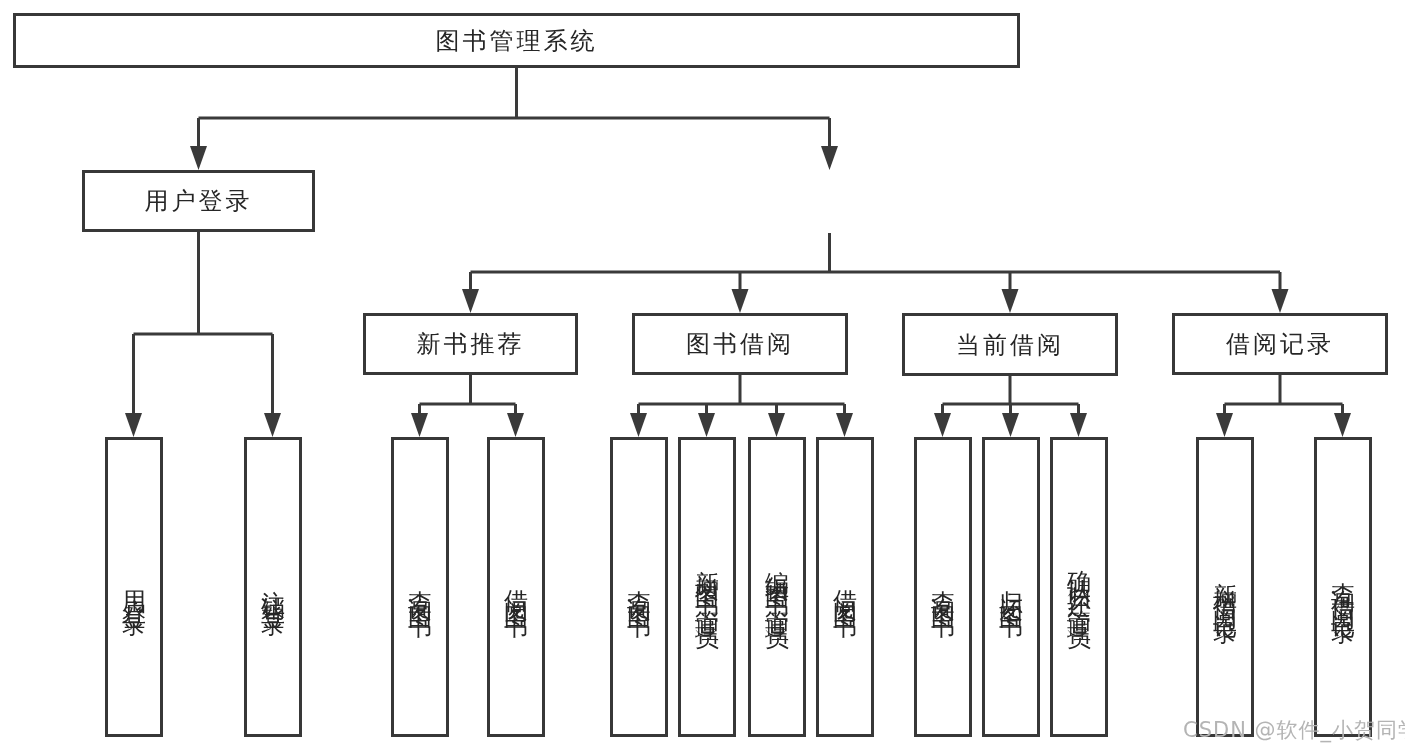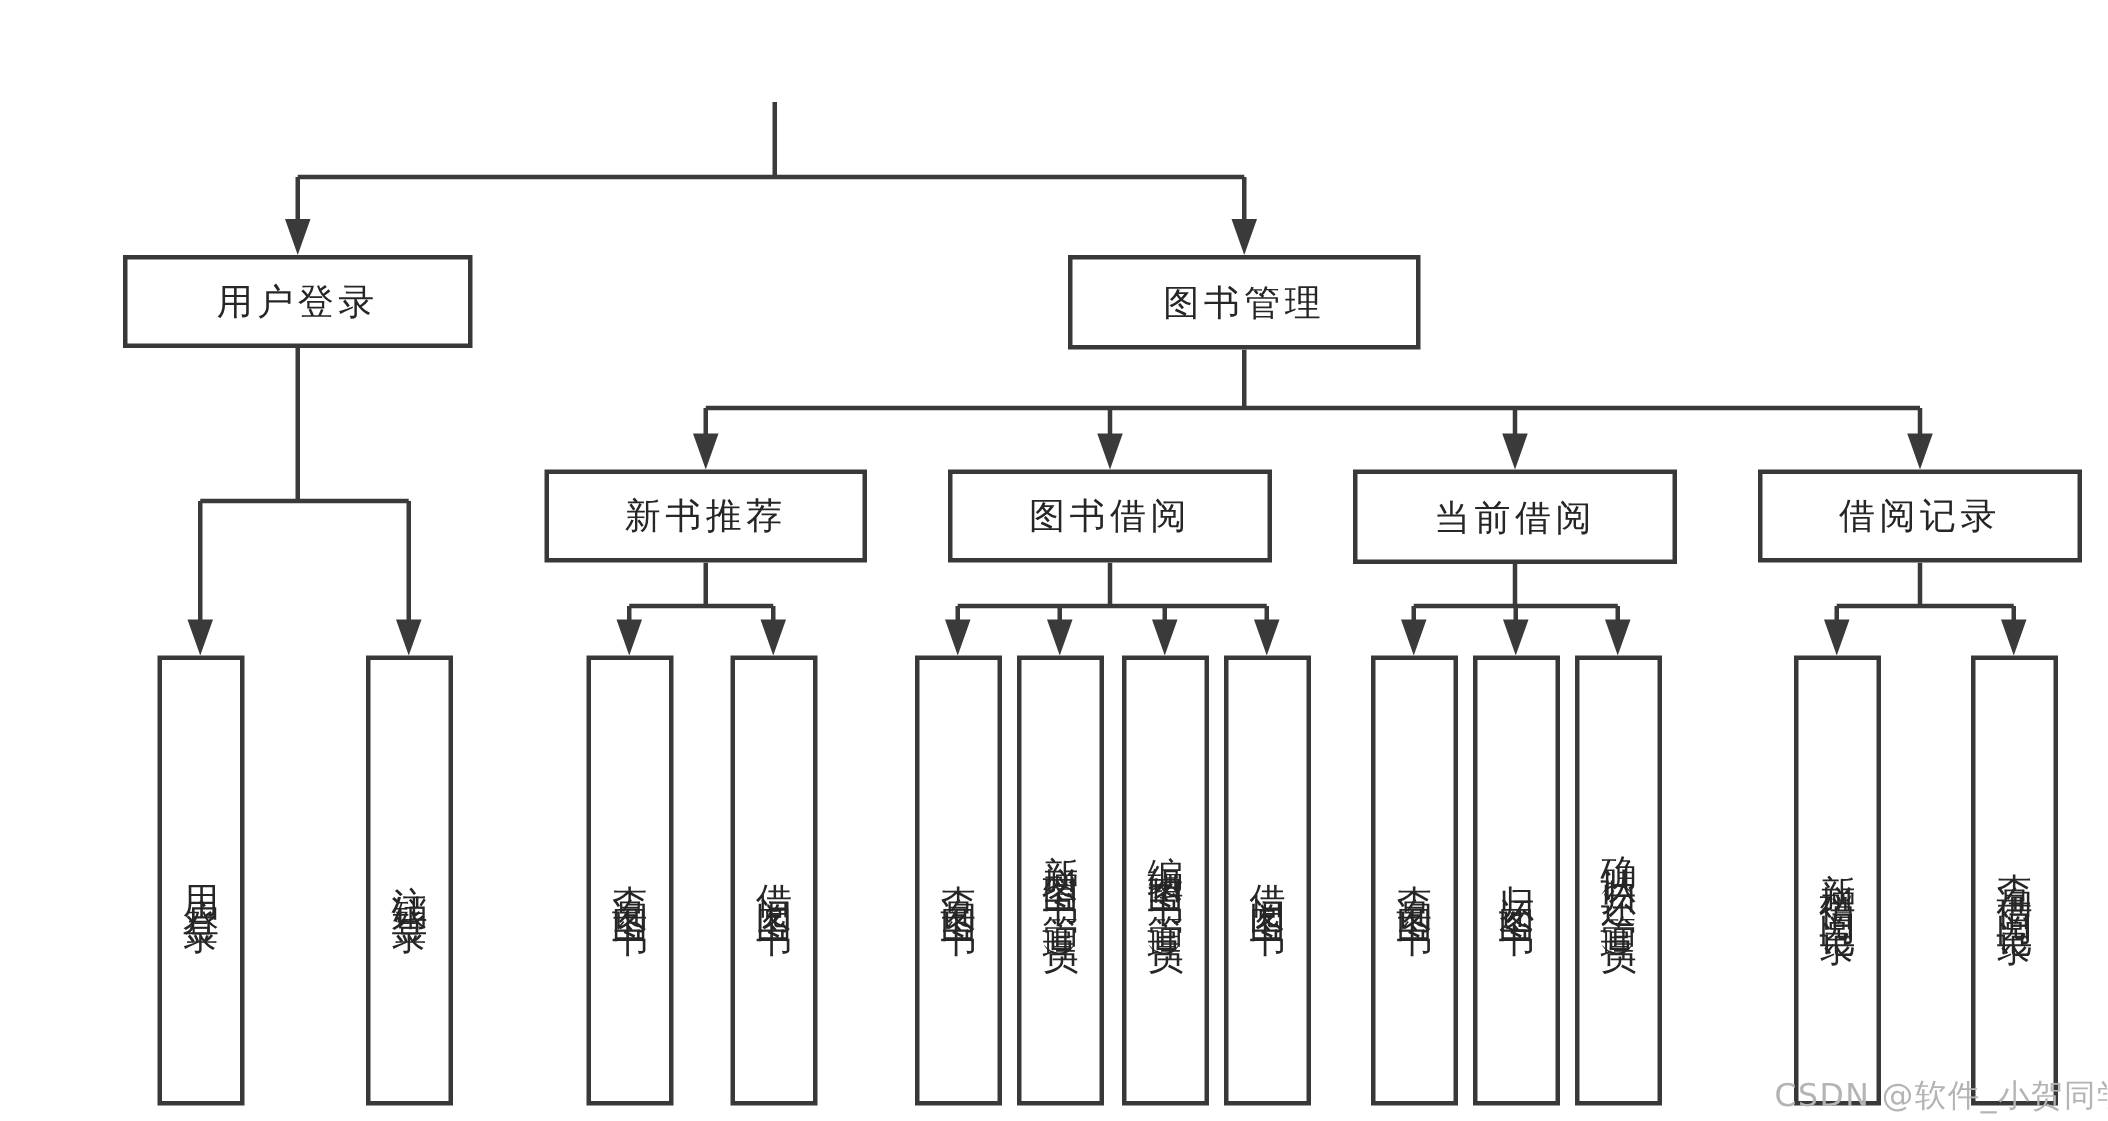--- a/index.html
+++ b/index.html
@@ -74,26 +74,26 @@
       <polygon points="768,413 785,413 776.5,437"></polygon>
       <polygon points="836,413 853,413 844.5,437"></polygon>
       <polygon points="934,413 951,413 942.5,437"></polygon>
       <polygon points="1002,413 1019,413 1010.5,437"></polygon>
       <polygon points="1070,413 1087,413 1078.5,437"></polygon>
       <polygon points="1216,413 1233,413 1224.5,437"></polygon>
       <polygon points="1334,413 1351,413 1342.5,437"></polygon>
     </g>
   </svg>
 
+  <div class="box" style="left:13px;top:13px;width:1007px;height:55px">
+    <span class="htext">图书管理系统</span>
+  </div>
 
   <div class="box" style="left:82px;top:170px;width:233px;height:62px">
     <span class="htext">用户登录</span>
-  </div>
-  <div class="box" style="left:712px;top:170px;width:235px;height:63px">
-    <span class="htext">图书管理</span>
   </div>
 
   <div class="box" style="left:632px;top:313px;width:216px;height:62px">
     <span class="htext">图书借阅</span>
   </div>
   <div class="box" style="left:363px;top:313px;width:215px;height:62px">
     <span class="htext">新书推荐</span>
   </div>
   <div class="box" style="left:902px;top:313px;width:216px;height:63px">
     <span class="htext">当前借阅</span>

